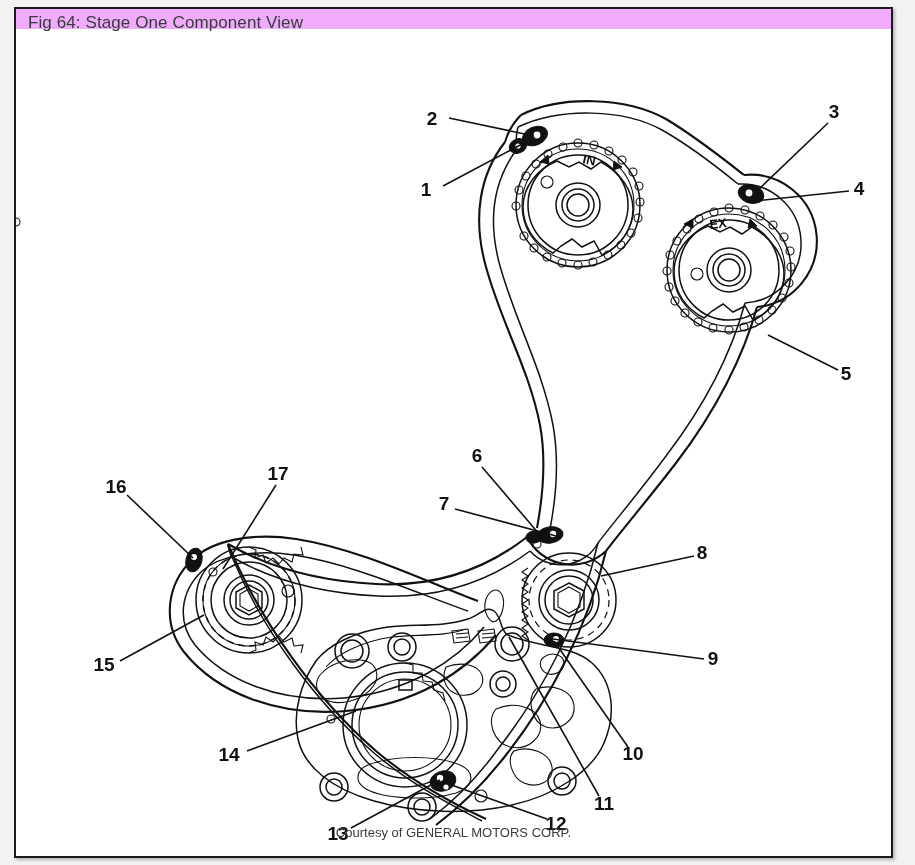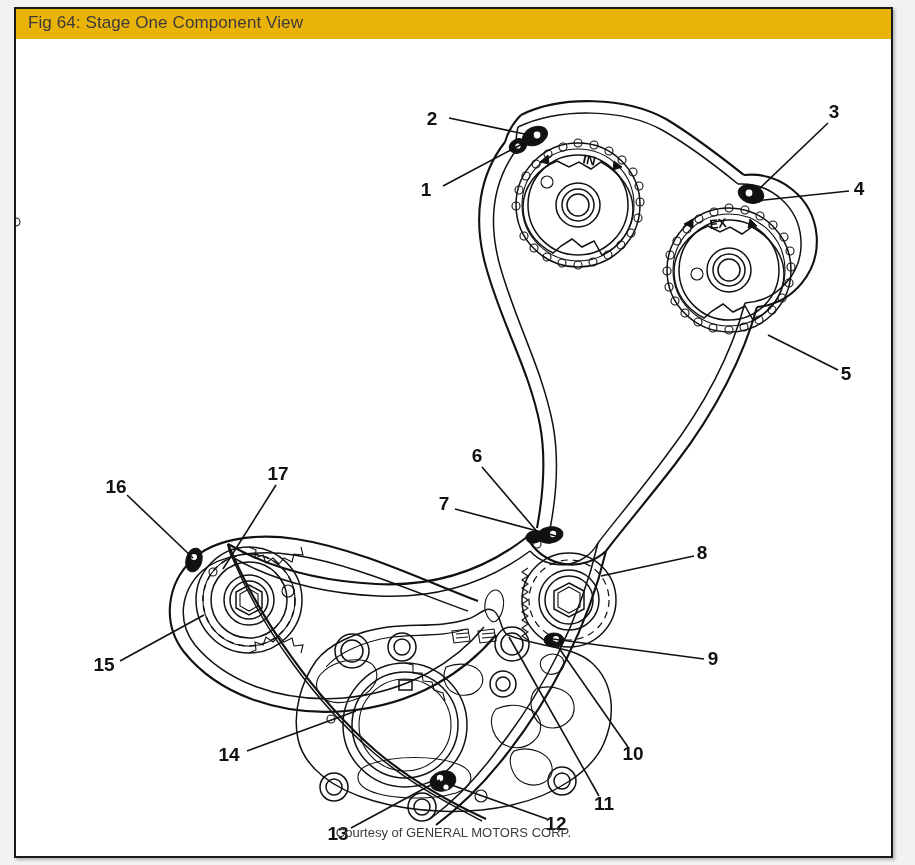--- a/index.html
+++ b/index.html
@@ -34,22 +34,22 @@
     background: #ffffff;
     box-sizing: border-box;
     box-shadow: 2px 2px 3px rgba(0,0,0,0.25);
   }
 
   #figure-titlebar {
     position: absolute;
     left: 0;
     top: 0;
     width: 100%;
-    height: 30px;
-    background: #eab308;
+    height: 20px;
+    background: #f0abfc;
     box-sizing: border-box;
   }
   #figure-title-text {
     position: absolute;
     left: 12px;
     top: 4px;
     font-size: 17px;
     color: #3b3b3b;
     letter-spacing: 0.1px;
     white-space: nowrap;

